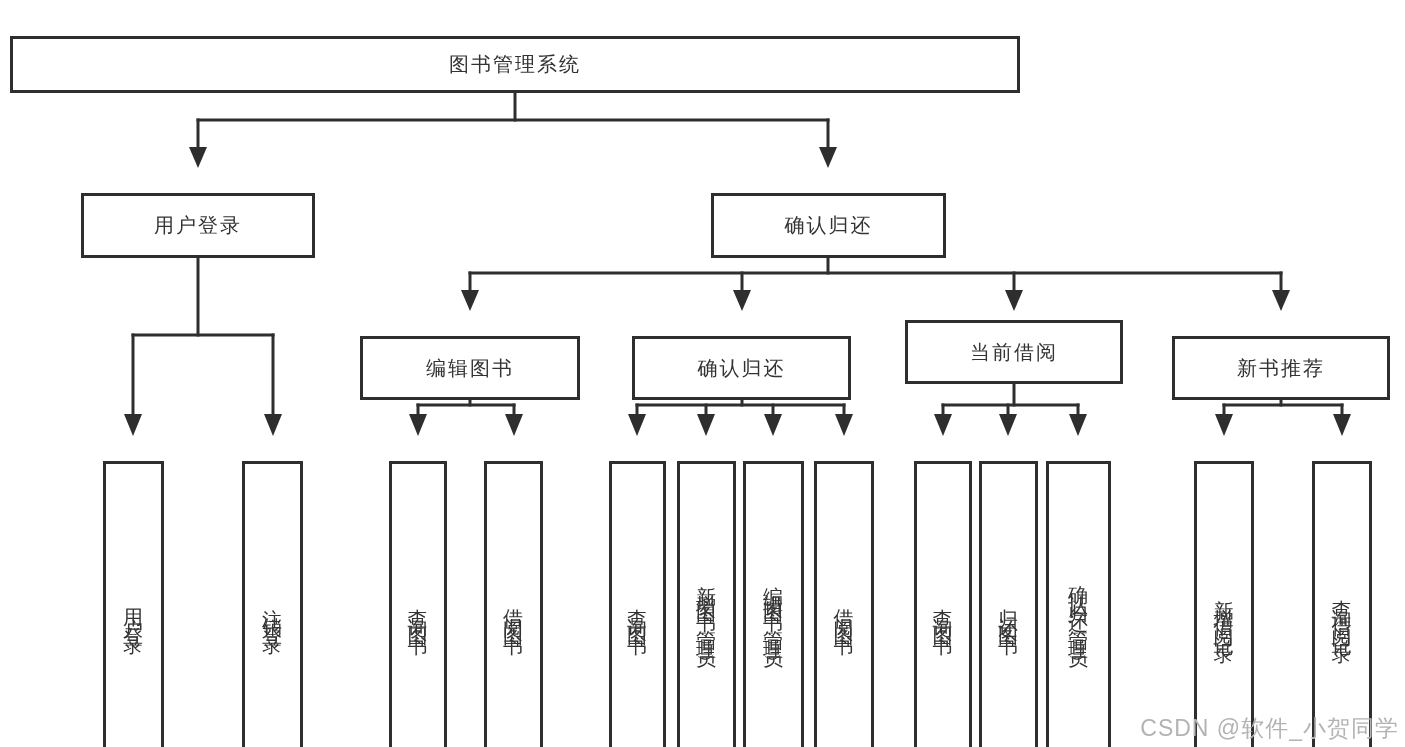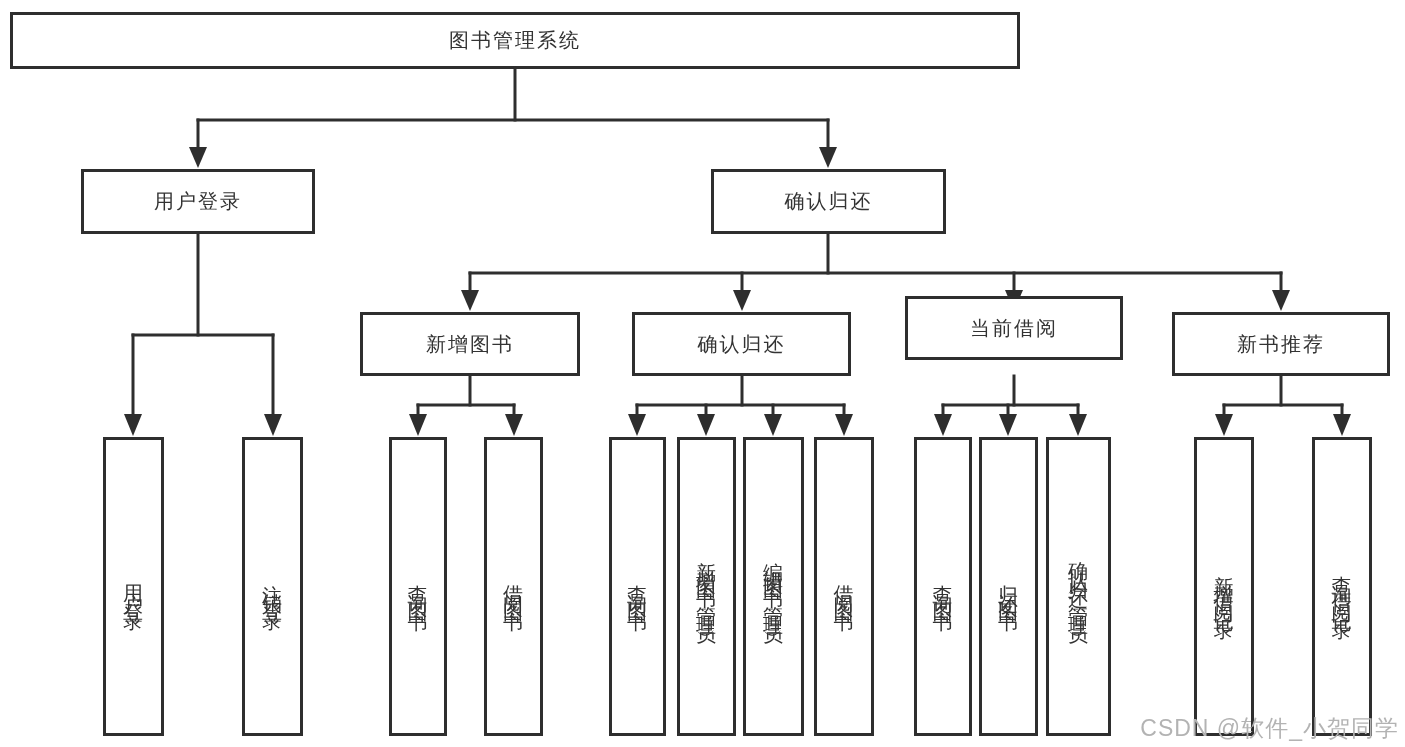--- a/index.html
+++ b/index.html
@@ -16,20 +16,21 @@
     position:absolute;
     box-sizing:border-box;
     border:3px solid #2e2e2e;
     background:#fff;
     display:flex;align-items:center;justify-content:center;
     z-index:2;
     font-size:20px;
     letter-spacing:2px;
     color:#333;
     text-align:center;
+    margin-top:24px;
   }
   .leaf{padding:4px 0;}
   .vtext{
     writing-mode:vertical-rl;
     text-orientation:mixed;
     letter-spacing:9px;
     font-size:20px;
     line-height:1;
     white-space:nowrap;
   }
@@ -137,21 +138,21 @@
   </div>
 
   <div id="n-l2a" class="node">
     <span>用户登录</span>
   </div>
   <div id="n-l2b" class="node">
     <span>确认归还</span>
   </div>
 
   <div id="n-l3a" class="node">
-    <span>新增图书</span>
+    <span>编辑图书</span>
   </div>
   <div id="n-l3b" class="node">
     <span>确认归还</span>
   </div>
   <div id="n-l3c" class="node">
     <span>当前借阅</span>
   </div>
   <div id="n-l3d" class="node">
     <span>新书推荐</span>
   </div>

